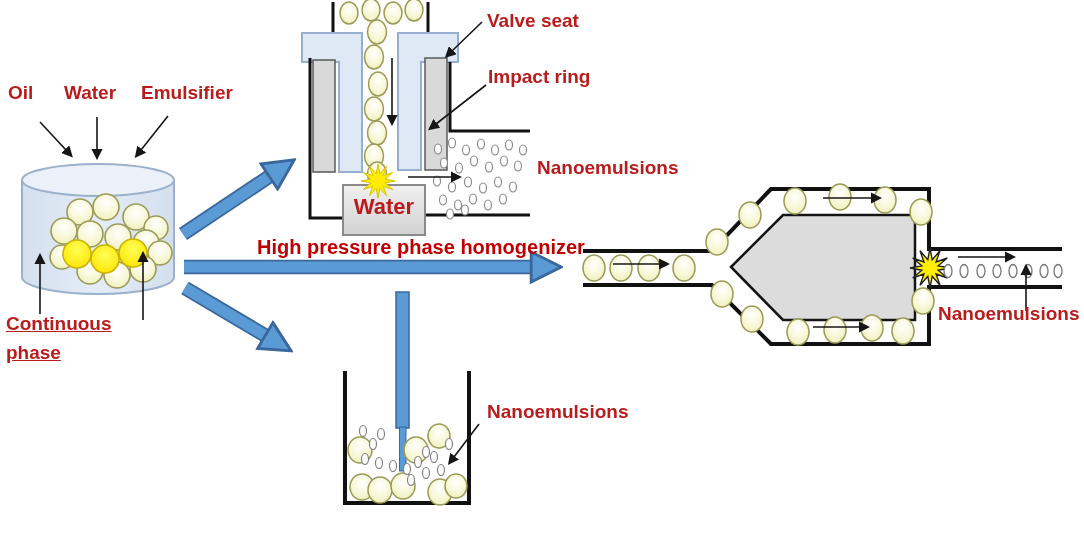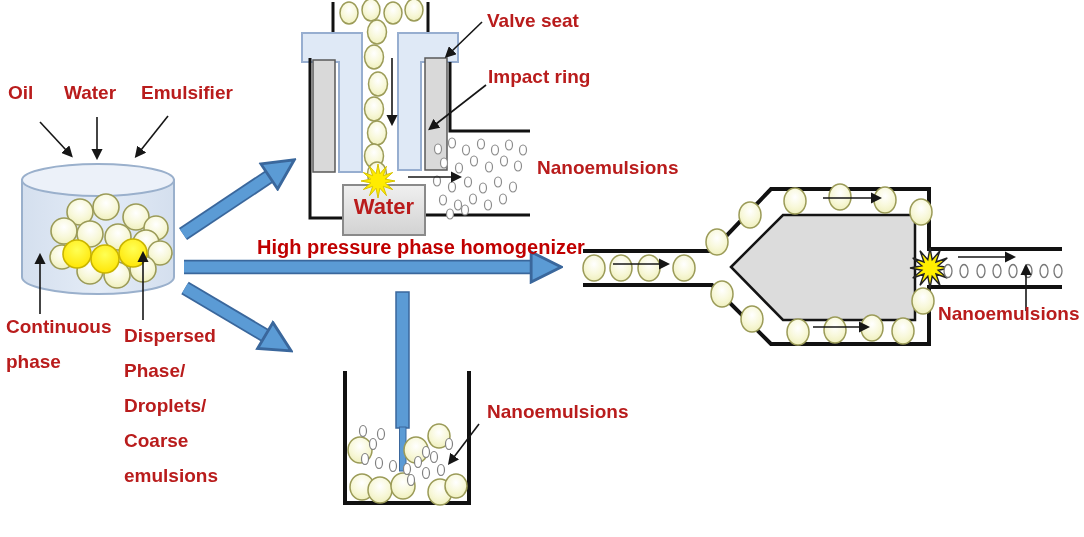--- a/index.html
+++ b/index.html
@@ -5,21 +5,21 @@
   html,body{margin:0;padding:0;background:#ffffff;}
   .stage{
     position:relative;width:1084px;height:537px;overflow:hidden;
     background:#ffffff;font-family:"Liberation Sans",sans-serif;
   }
   .stage svg{position:absolute;left:0;top:0;}
   .lbl{
     position:absolute;font-weight:700;font-size:19px;line-height:22px;
     color:#b91c1c;white-space:nowrap;
   }
-  .lbl.multiline{white-space:pre-line;line-height:35px;}
+  .lbl.multiline{white-space:pre-line;line-height:29px;text-decoration:underline;}
   .lbl.red{color:#c00000;font-size:20px;}
   .lbl.valve-text{font-size:22px;width:82px;text-align:center;}
 </style>
 </head>
 <body>
 
 <div class="stage">
 
 <svg width="1084" height="537" viewBox="0 0 1084 537">
   <defs>
@@ -232,25 +232,20 @@
   </g>
   <line x1="1026" y1="311" x2="1026" y2="274" stroke="#161616" stroke-width="1.6" marker-end="url(#mBlack)"></line>
 </svg>
 
 <div class="lbl" style="left:8px;top:82px">Oil</div>
 <div class="lbl" style="left:64px;top:82px">Water</div>
 <div class="lbl" style="left:141px;top:82px">Emulsifier</div>
 
 <div class="lbl multiline" style="left:6px;top:309px">Continuous
 phase</div>
-<div class="lbl multiline" style="left:124px;top:318px">Dispersed
-Phase/
-Droplets/
-Coarse
-emulsions</div>
 
 <div class="lbl" style="left:487px;top:10px">Valve seat</div>
 <div class="lbl" style="left:488px;top:66px">Impact ring</div>
 <div class="lbl" style="left:537px;top:157px">Nanoemulsions</div>
 <div class="lbl valve-text" style="left:343px;top:196px">Water</div>
 <div class="lbl red" style="left:257px;top:236px">High pressure phase homogenizer</div>
 
 <div class="lbl" style="left:938px;top:303px">Nanoemulsions</div>
 
 <div class="lbl" style="left:487px;top:401px">Nanoemulsions</div>

